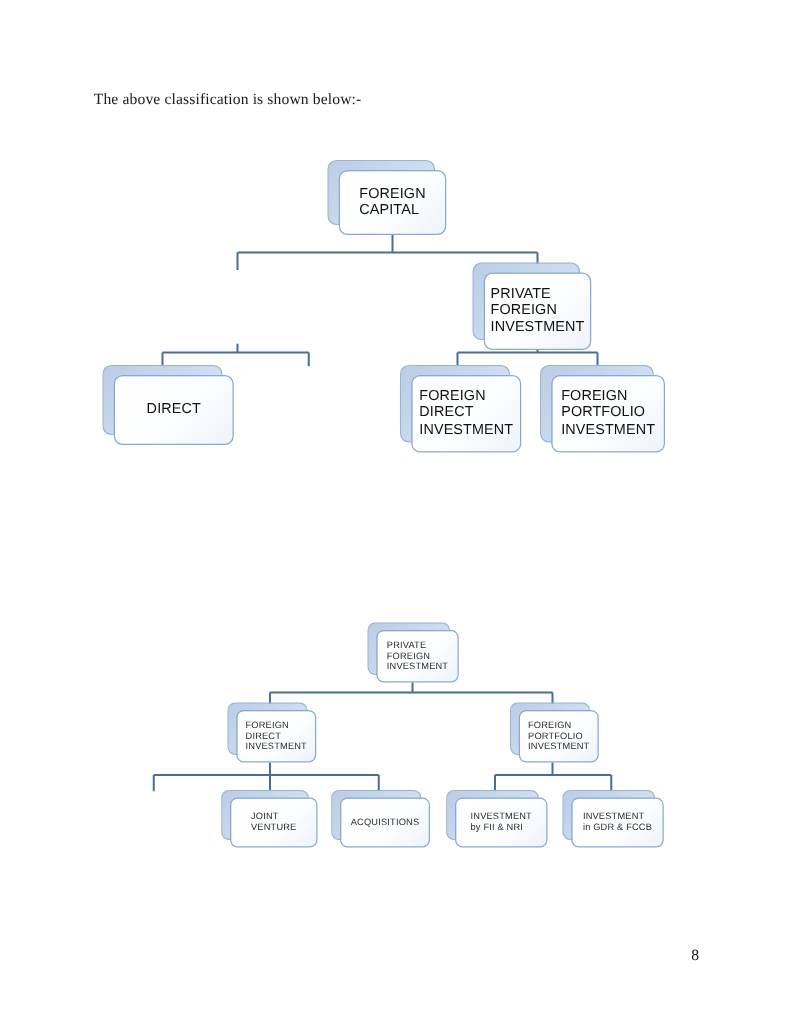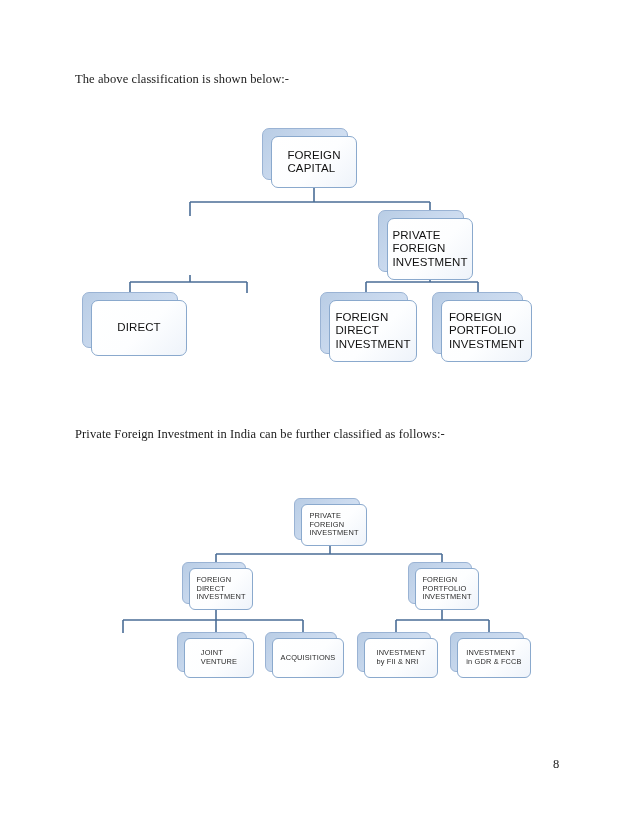--- a/index.html
+++ b/index.html
@@ -205,21 +205,20 @@
     <div class="node" id="node-fpi-top">
       <div class="plate"></div>
       <div class="card">
         <span class="label">FOREIGN
 PORTFOLIO
 INVESTMENT</span>
       </div>
     </div>
   </div>
 
-  <div class="para" id="para-2">Private Foreign Investment in India can be further classified as follows:-</div>
 
   <div class="diagram" id="diagram-bottom">
 
     <svg class="connectors" width="638" height="215">
       <g stroke="#4a6d96" stroke-width="1.6" fill="none">
 
         <line x1="330" y1="56" x2="330" y2="64"></line>
         <line x1="216" y1="64" x2="442" y2="64"></line>
         <line x1="216" y1="64" x2="216" y2="73"></line>
         <line x1="442" y1="64" x2="442" y2="73"></line>

